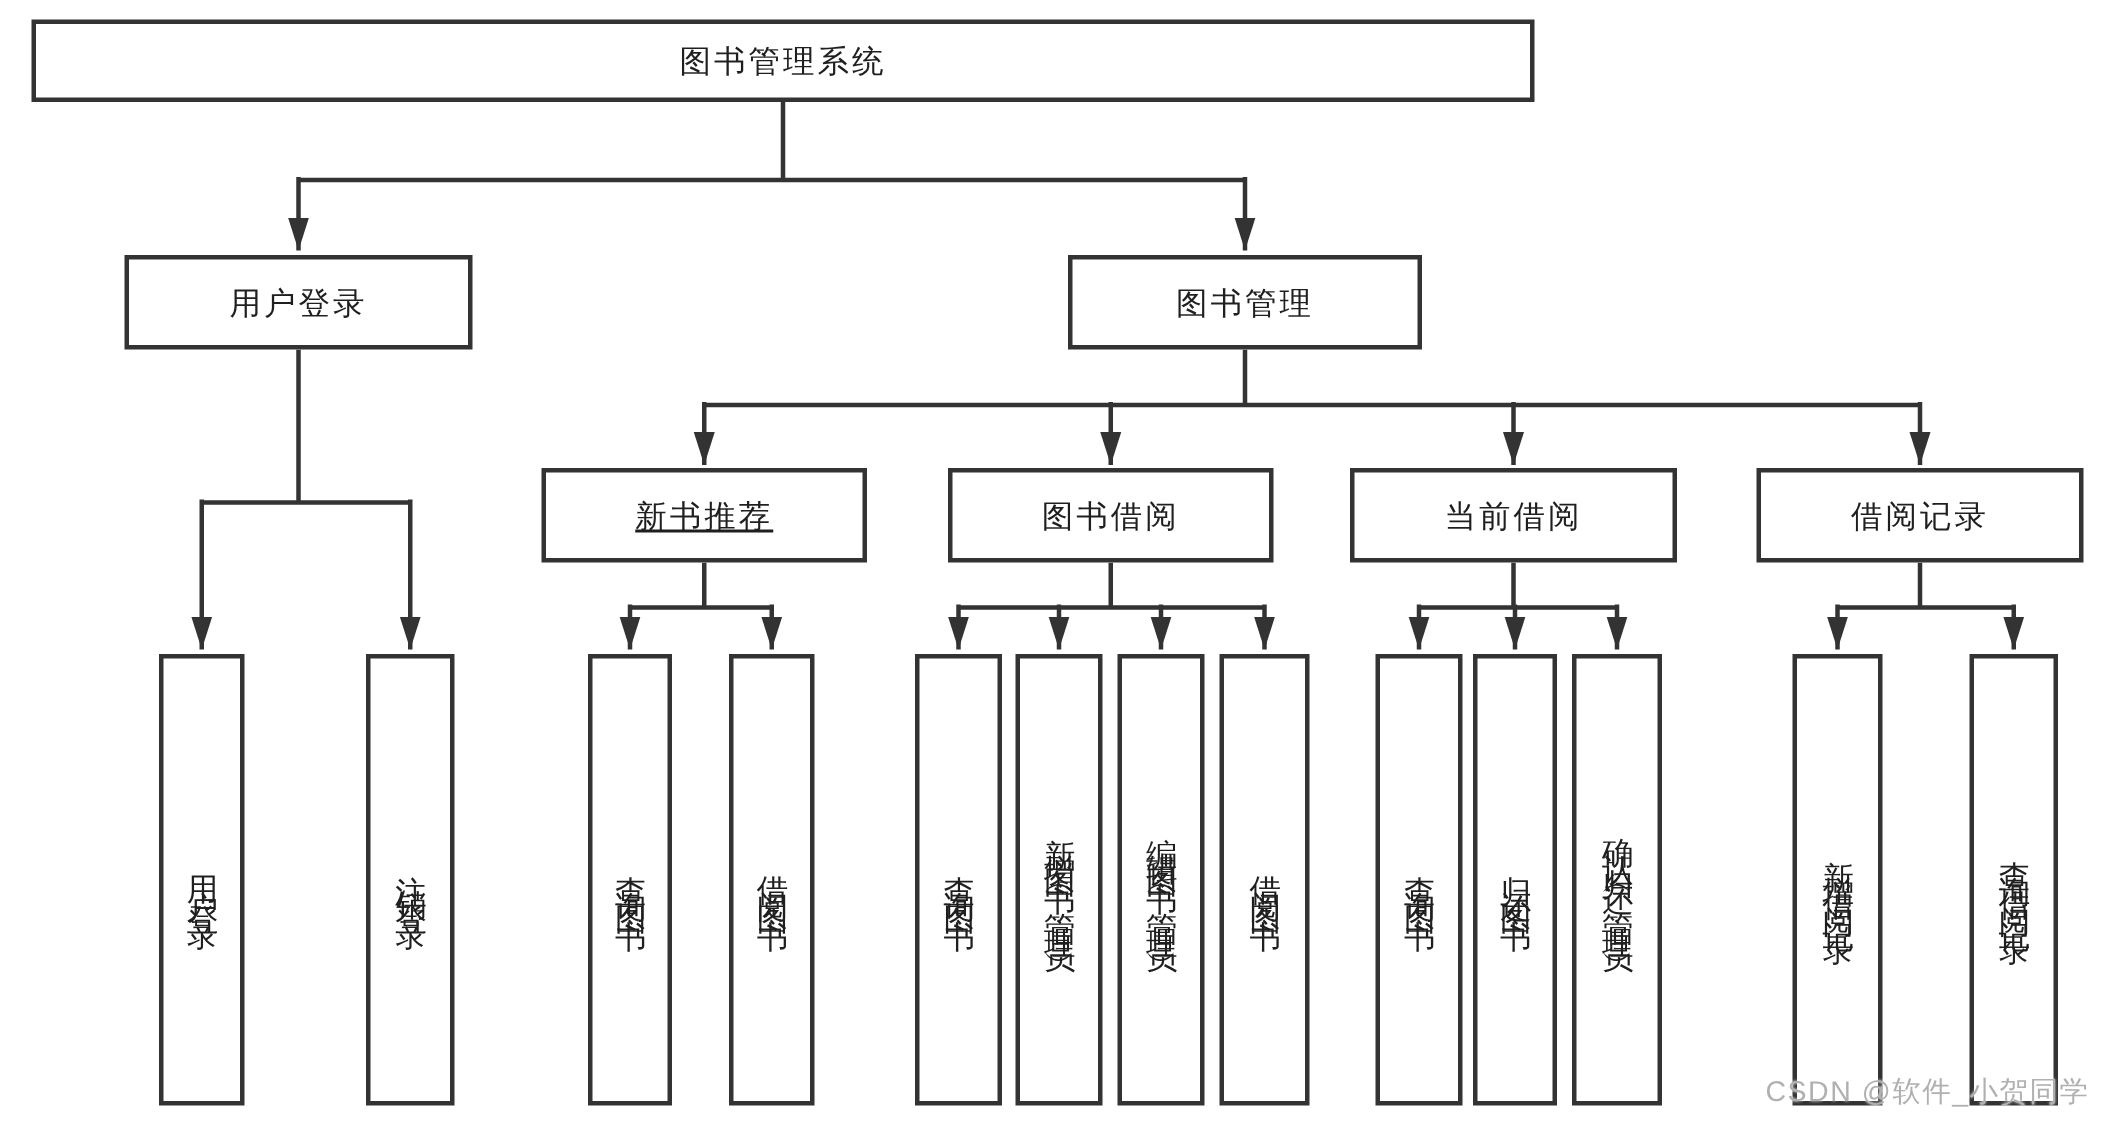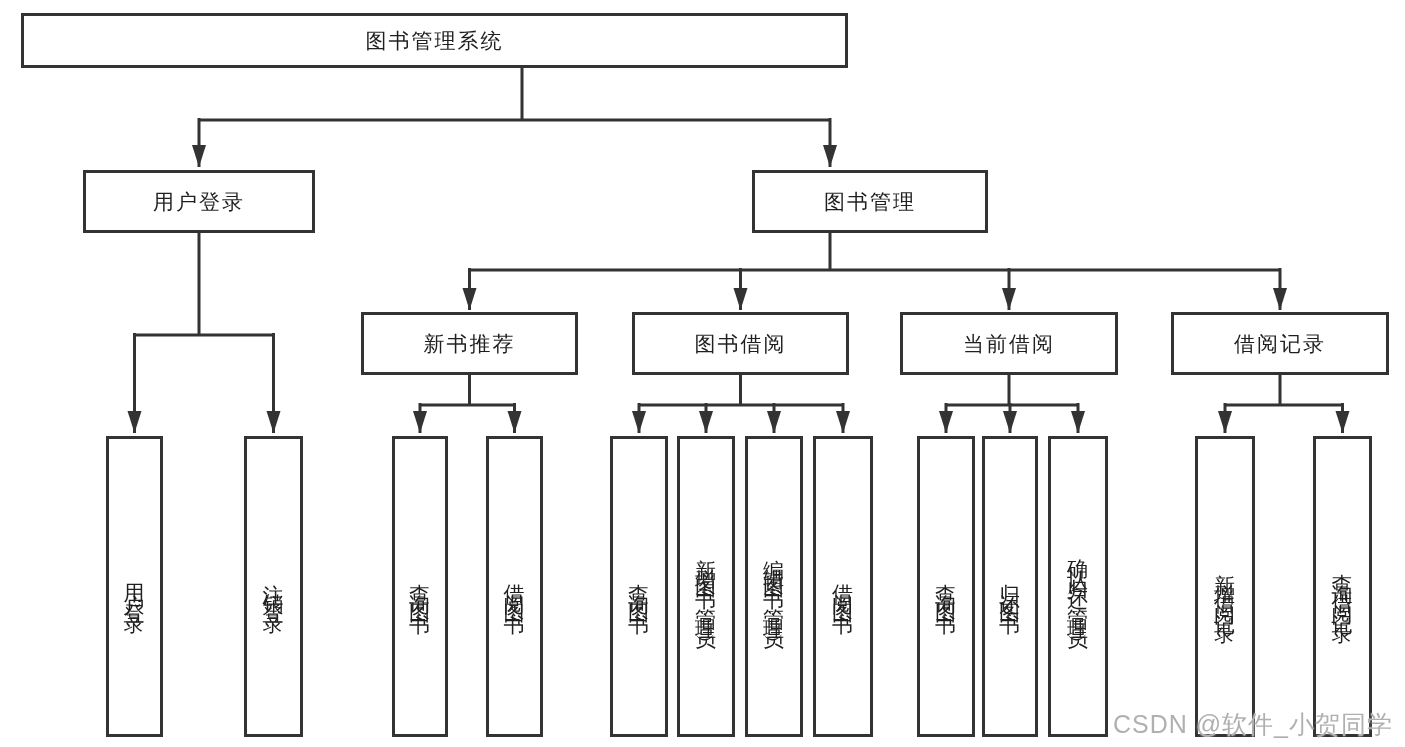--- a/index.html
+++ b/index.html
@@ -31,27 +31,27 @@
     white-space:nowrap;
   }
   .vbox span{
     writing-mode:vertical-rl;
     text-orientation:mixed;
     font-size:21px;
     line-height:1;
     letter-spacing:10px;
   }
   
-  .n-root{left:21px;top:13px;width:827px;height:55px;}
+  .n-root{left:21px;top:13px;width:1002px;height:55px;}
   
   .n-userlogin{left:83px;top:170px;width:232px;height:63px;}
-  .n-bookmgmt{left:752px;top:170px;width:236px;height:63px;}
+  .n-bookmgmt{left:712px;top:170px;width:236px;height:63px;}
   
   .l3{top:312px;height:63px;}
-  .n-newbooks{left:361px;width:217px;}
+  .n-newbooks{left:361px;width:217px;text-decoration:underline;}
   .n-bookborrow{left:632px;width:217px;justify-content:center;}
   .n-currentborrow{left:900px;width:218px;}
   .n-borrowrecords{left:1171px;width:218px;}
   
   .vbox{top:436px;height:301px;}
   .lf-a{left:106px;width:57px;}
   .lf-b{left:244px;width:59px;}
   .lf-c{left:392px;width:56px;}
   .lf-d{left:486px;width:57px;}
   .lf-e{left:610px;width:58px;}
@@ -59,21 +59,21 @@
   .lf-g{left:745px;width:58px;}
   .lf-h{left:813px;width:60px;}
   .lf-i{left:917px;width:58px;}
   .lf-j{left:982px;width:56px;}
   .lf-k{left:1048px;width:60px;}
   .lf-l{left:1195px;width:60px;}
   .lf-m{left:1313px;width:59px;}
   .watermark{
     position:absolute;
     right:12px;bottom:6px;
-    font-size:25px;
+    font-size:19px;
     color:var(--watermark);
     letter-spacing:1px;
     z-index:3;
     text-shadow:0 0 2px #ffffff;
     white-space:nowrap;
   }
 </style>
 </head>
 <body>
 

